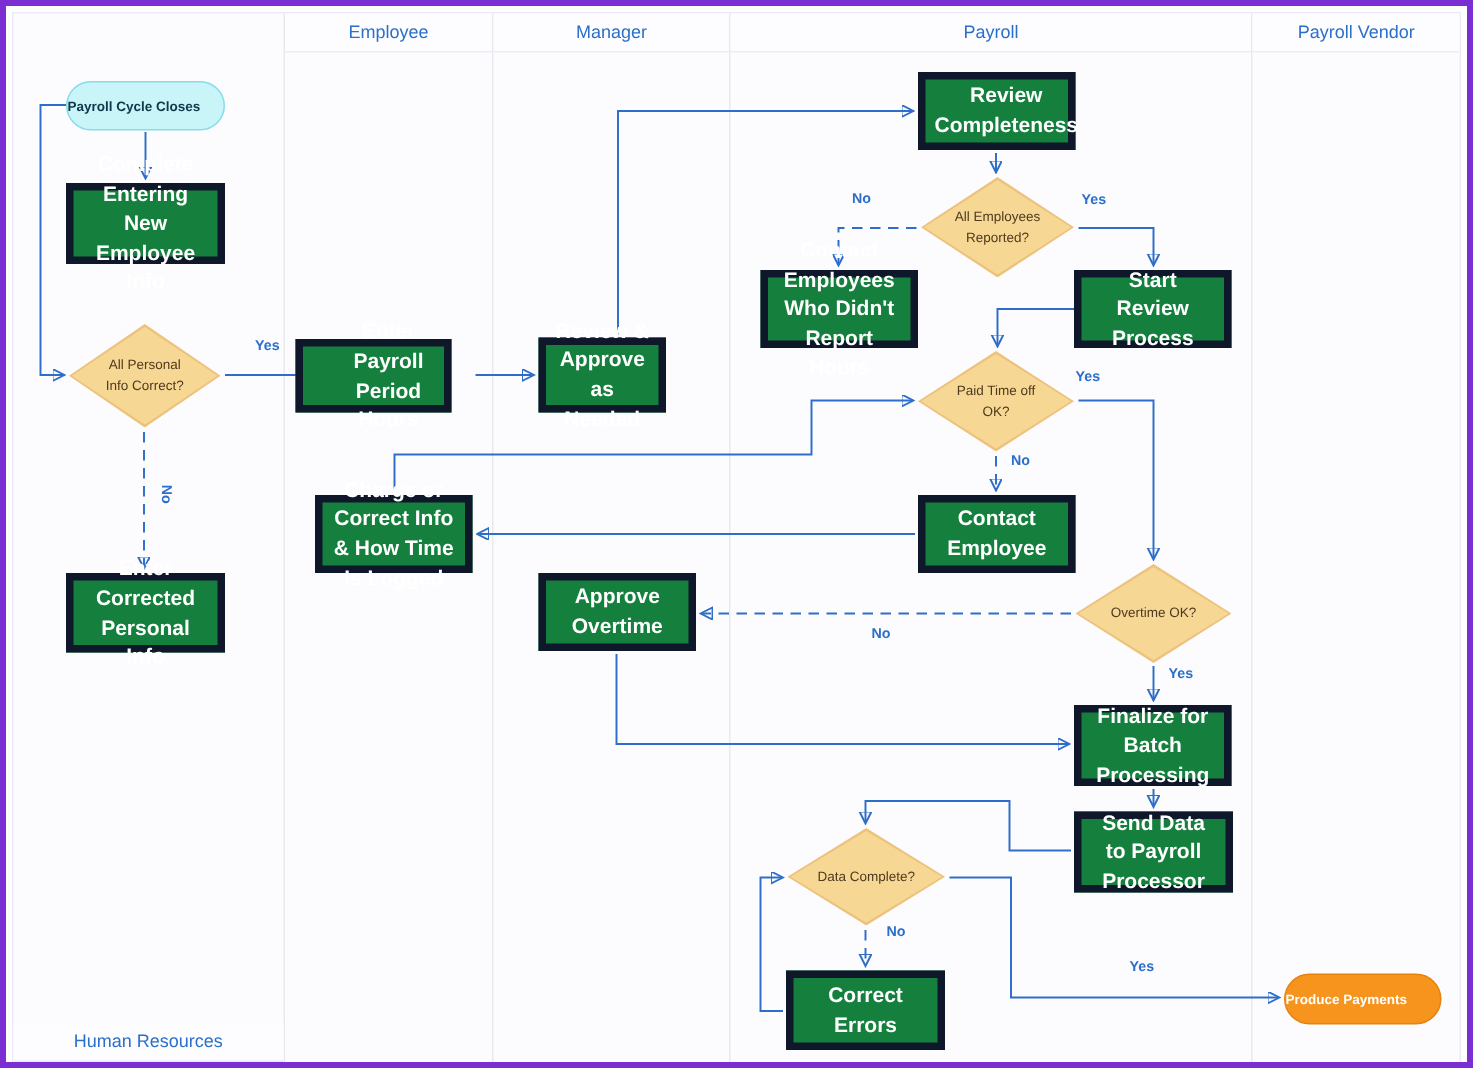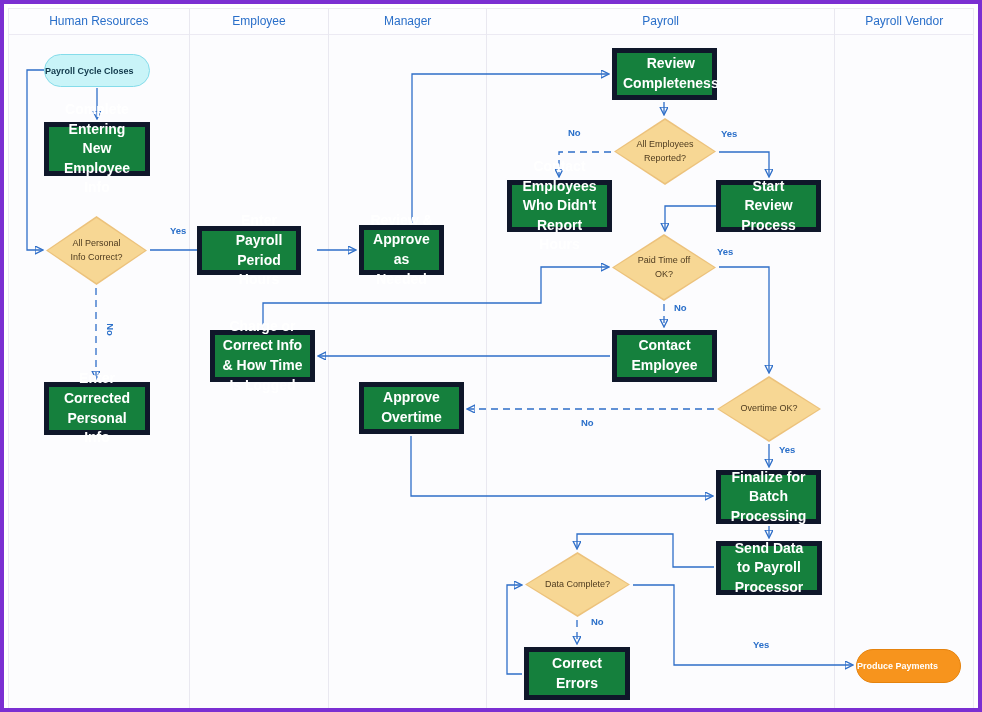--- a/index.html
+++ b/index.html
@@ -25,21 +25,21 @@
   
   .edge-label{position:absolute;color:#2a6fc9;font-size:9.5px;font-weight:600;white-space:nowrap;}
   .edge-label.rot{transform:rotate(90deg);}
 </style>
 </head>
 <body>
 
 <div class="canvas">
 
   <div class="lanes">
-    <div class="lane" style="width:181px;">
+    <div class="lane" style="width:181px;justify-content:flex-end;">
       <div class="lane-header">Human Resources</div>
     </div>
     <div class="lane" style="width:140px;">
       <div class="lane-header">Employee</div>
     </div>
     <div class="lane" style="width:158px;">
       <div class="lane-header">Manager</div>
     </div>
     <div class="lane" style="width:349px;">
       <div class="lane-header">Payroll</div>

